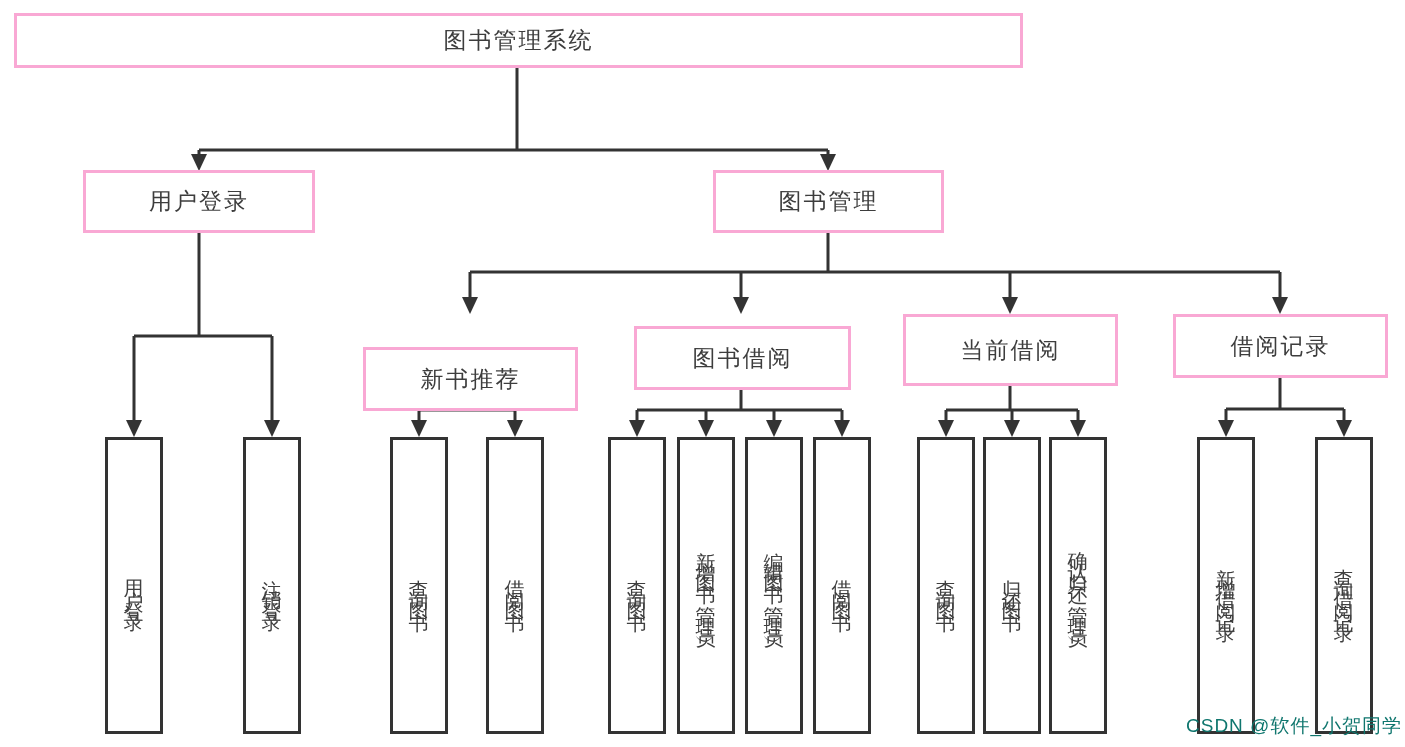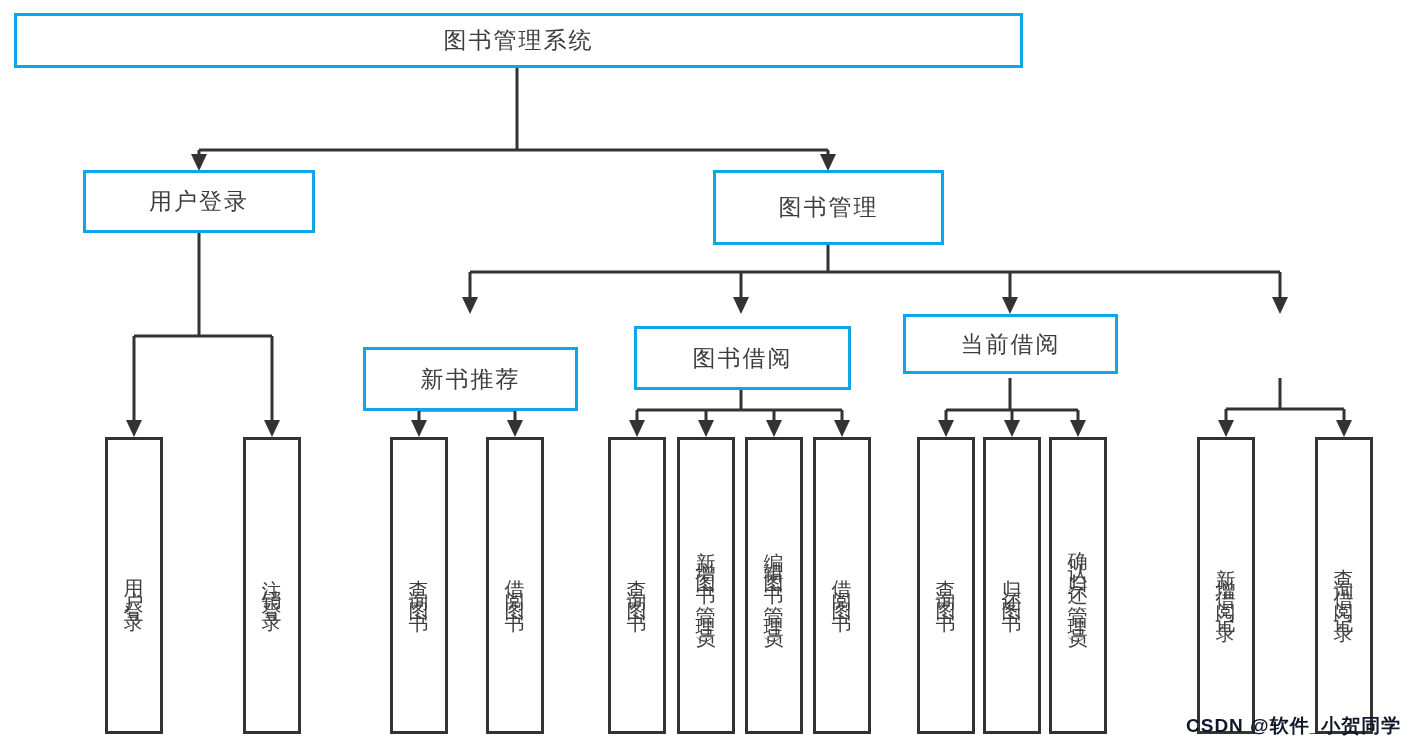--- a/index.html
+++ b/index.html
@@ -28,21 +28,21 @@
     stroke-width: 3;
   }
   .connectors polygon {
     fill: #333333;
     stroke: none;
   }
   .hbox {
     position: absolute;
     box-sizing: border-box;
     background: #ffffff;
-    border: 3px solid #0ea5e9;
+    border: 3px solid #f9a8d4;
     display: flex;
     align-items: center;
     justify-content: center;
     font-size: 23px;
     letter-spacing: 2px;
     color: #3d3d3d;
     z-index: 2;
   }
   .vbox {
     position: absolute;
@@ -65,24 +65,23 @@
     letter-spacing: 11px;
     color: #3f3f3f;
     white-space: nowrap;
   }
   .watermark {
     position: absolute;
     left: 1186px;
     top: 713px;
     font-size: 19px;
     letter-spacing: 1px;
-    color: #0f172a;
+    color: #0f766e;
     z-index: 6;
     white-space: nowrap;
-    font-weight: bold;
   }
 </style>
 </head>
 <body>
 
 <div class="stage">
 
   <svg class="connectors" viewBox="0 0 1405 747">
     <g>
       <path d="M517 68 V150 M199 150 H828 M199 150 V159 M828 150 V159"></path>
@@ -126,32 +125,35 @@
     </g>
   </svg>
 
   <div class="hbox" style="left:14px; top:13px; width:1009px; height:55px;">
     <span>图书管理系统</span>
   </div>
 
   <div class="hbox" style="left:83px; top:170px; width:232px; height:63px;">
     <span>用户登录</span>
   </div>
-  <div class="hbox" style="left:713px; top:170px; width:231px; height:75px;">
+  <div class="hbox" style="left:713px; top:170px; width:231px; height:63px;">
     <span>图书管理</span>
   </div>
 
   <div class="hbox" style="left:363px; top:314px; width:215px; height:64px;margin-top:33px;">
     <span>新书推荐</span>
   </div>
   <div class="hbox" style="left:634px; top:314px; width:217px; height:64px;margin-top:12px;">
     <span>图书借阅</span>
   </div>
-  <div class="hbox" style="left:903px; top:314px; width:215px; height:60px;">
+  <div class="hbox" style="left:903px; top:314px; width:215px; height:72px;">
     <span>当前借阅</span>
+  </div>
+  <div class="hbox" style="left:1173px; top:314px; width:215px; height:64px;">
+    <span>借阅记录</span>
   </div>
 
   <div class="vbox" style="left:105px;">
     <span>用户登录</span>
   </div>
   <div class="vbox" style="left:243px;">
     <span>注销登录</span>
   </div>
 
   <div class="vbox" style="left:390px;">

